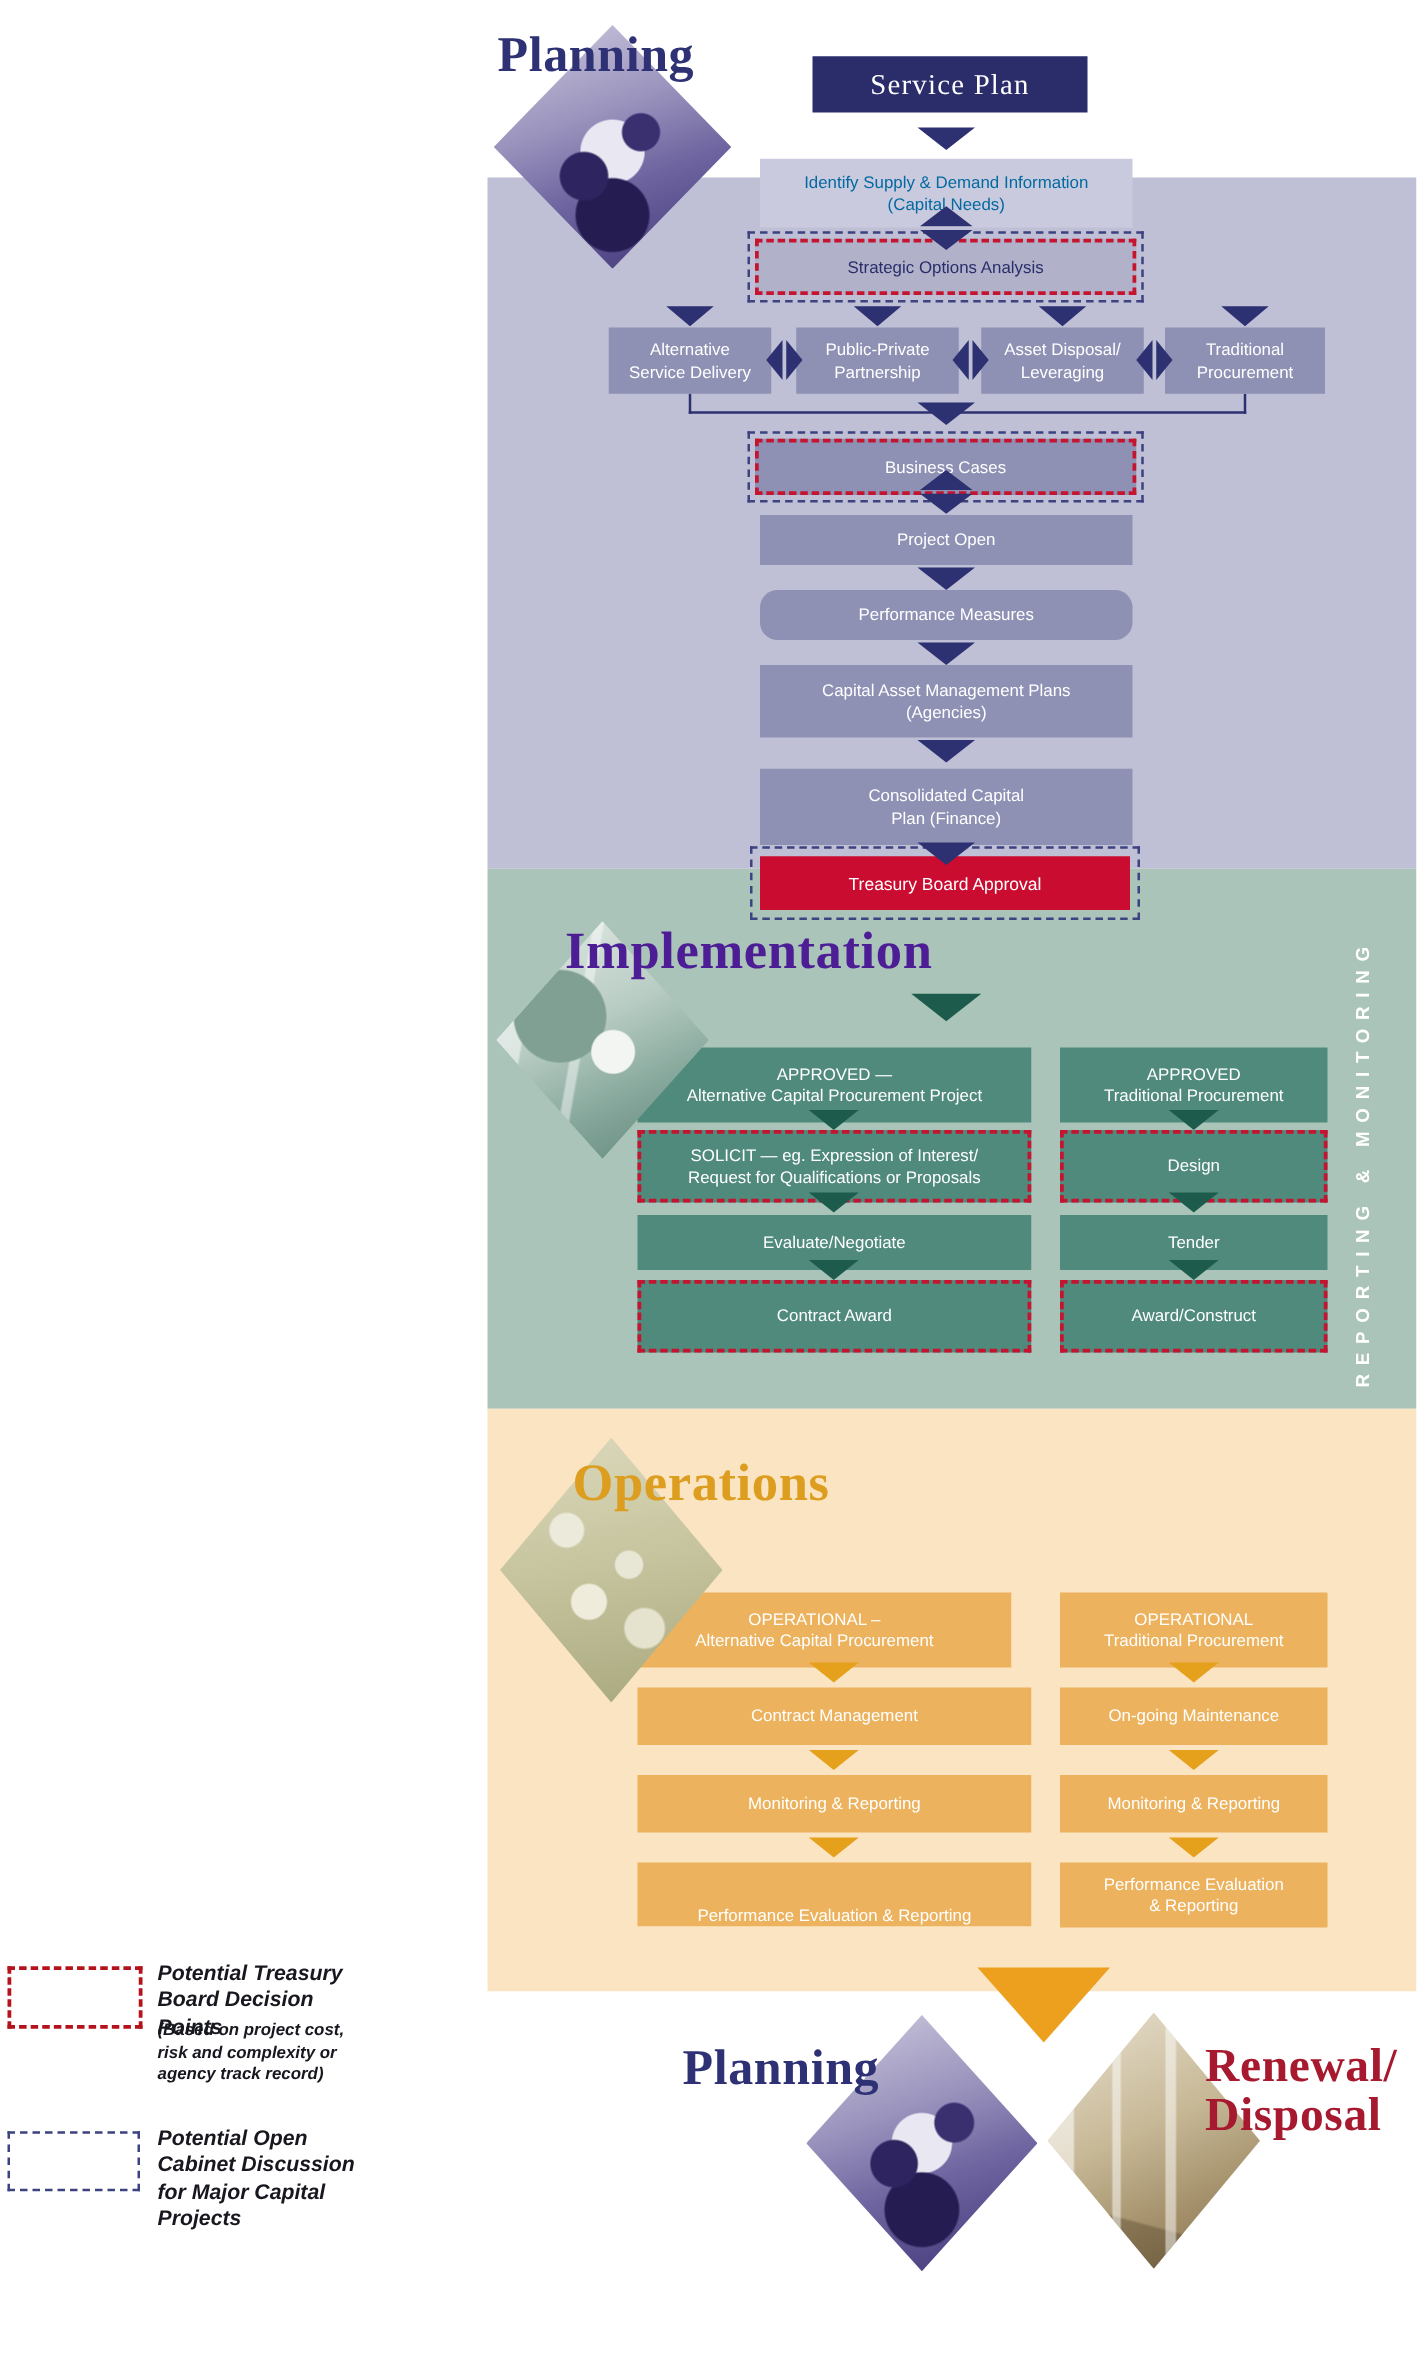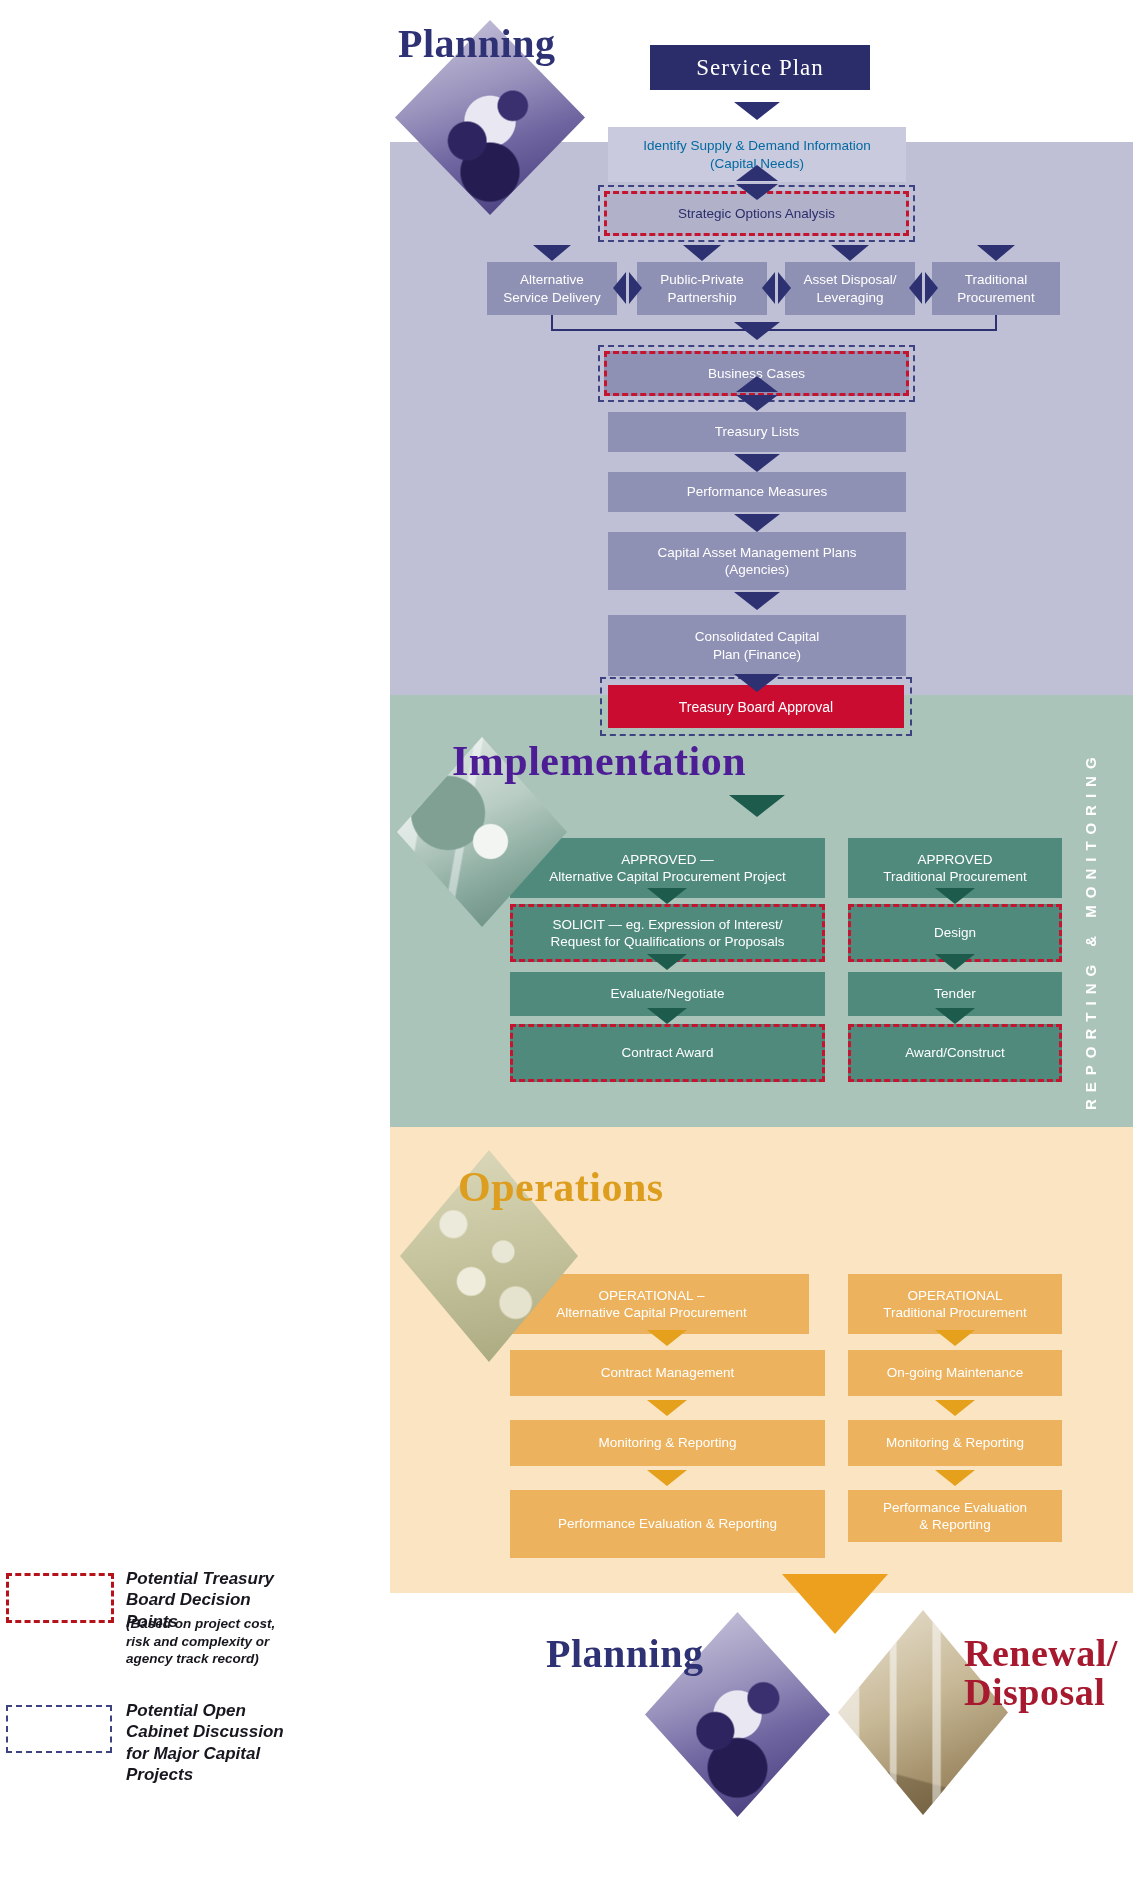--- a/index.html
+++ b/index.html
@@ -141,25 +141,25 @@
   <div class="outer-dash" style="left:598px;top:345px;width:313px;height:53px;">
     <div class="inner-red" style="background:#8e90b4;color:#fff;">
       <span class="l">Business Cases</span>
     </div>
   </div>
 
   <div class="tri t-up-n2" style="left:736px;top:376px;"></div>
   <div class="tri t-down-n2" style="left:736px;top:395px;"></div>
 
   <div class="bx p-solid" style="left:608px;top:412px;width:298px;height:40px;">
-    <span class="l">Treasury Lists</span>
+    <span class="l">Project Open</span>
   </div>
   <div class="tri t-down-n" style="left:734px;top:454px;"></div>
 
-  <div class="bx p-solid" style="left:608px;top:472px;width:298px;height:40px;">
+  <div class="bx p-solid" style="left:608px;top:472px;width:298px;height:40px;border-radius:14px;">
     <span class="l">Performance Measures</span>
   </div>
   <div class="tri t-down-n" style="left:734px;top:514px;"></div>
 
   <div class="bx p-solid" style="left:608px;top:532px;width:298px;height:58px;">
     <span class="l">Capital Asset Management Plans</span>
     <span class="l">(Agencies)</span>
   </div>
   <div class="tri t-down-n" style="left:734px;top:592px;"></div>
 
@@ -245,21 +245,21 @@
   <div class="bx o-solid" style="left:510px;top:1350px;width:315px;height:46px;">
     <span class="l">Contract Management</span>
   </div>
   <div class="tri t-down-o-sm" style="left:647px;top:1400px;"></div>
 
   <div class="bx o-solid" style="left:510px;top:1420px;width:315px;height:46px;">
     <span class="l">Monitoring &amp; Reporting</span>
   </div>
   <div class="tri t-down-o-sm" style="left:647px;top:1470px;"></div>
 
-  <div class="bx o-solid" style="left:510px;top:1490px;width:315px;height:68px;">
+  <div class="bx o-solid" style="left:510px;top:1490px;width:315px;height:51px;justify-content:flex-end;">
     <span class="l">Performance Evaluation &amp; Reporting</span>
   </div>
 
   <div class="bx o-solid" style="left:848px;top:1274px;width:214px;height:60px;">
     <span class="l">OPERATIONAL</span>
     <span class="l">Traditional Procurement</span>
   </div>
   <div class="tri t-down-o-sm" style="left:935px;top:1330px;"></div>
 
   <div class="bx o-solid" style="left:848px;top:1350px;width:214px;height:46px;">

